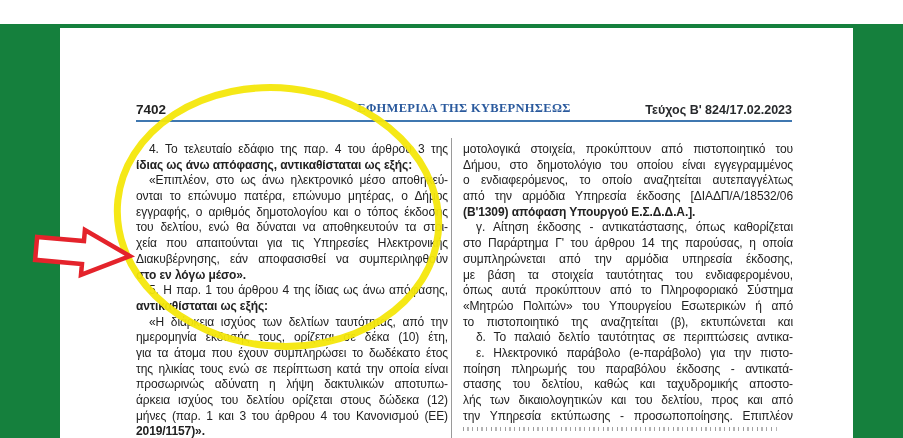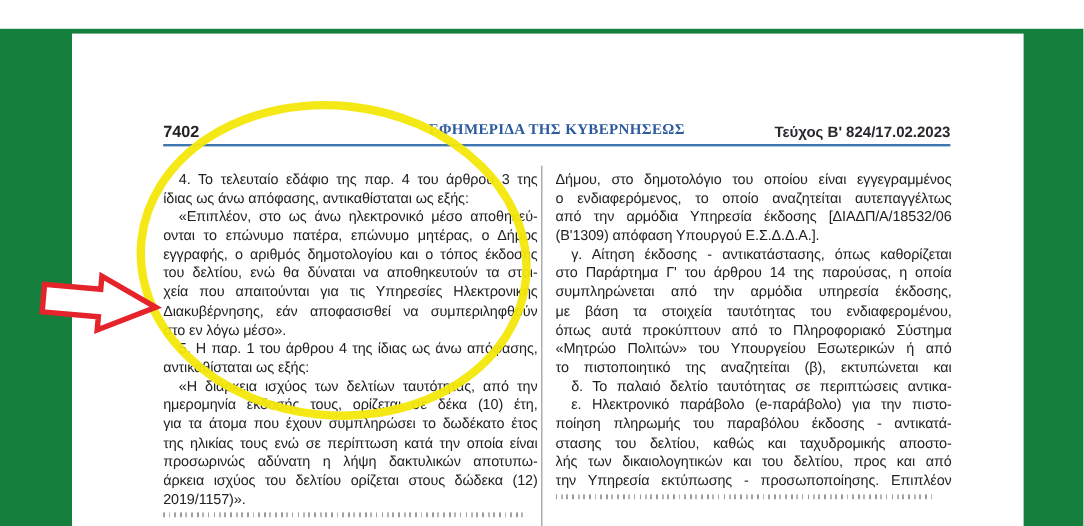--- a/index.html
+++ b/index.html
@@ -59,21 +59,21 @@
     width:1px;background:#9a9a9a;
   }
   .text-line{
     text-align:justify;
     text-align-last:justify;
     white-space:nowrap;
     overflow:hidden;
     height:15.7px;
   }
   .text-line.indent{text-indent:13px;}
-  .text-line.para-end{text-align-last:left;}
+  .text-line.para-end{text-align-last:left;font-weight:bold;}
   .cutoff-line{
     margin-top:3px;height:4px;width:96%;
     background:repeating-linear-gradient(90deg,
       rgba(70,70,70,.55) 0 1.5px, transparent 1.5px 4.5px,
       rgba(70,70,70,.4) 4.5px 6px, transparent 6px 9px,
       rgba(70,70,70,.5) 9px 10.5px, transparent 10.5px 14px);
   }
   .annotation-overlay{
     position:absolute;left:0;top:0;
     width:903px;height:438px;
@@ -109,27 +109,29 @@
           <div class="text-line">Διακυβέρνησης, εάν αποφασισθεί να συμπεριληφθούν</div>
           <div class="text-line para-end">στο εν λόγω μέσο».</div>
           <div class="text-line indent">5. Η παρ. 1 του άρθρου 4 της ίδιας ως άνω απόφασης,</div>
           <div class="text-line para-end">αντικαθίσταται ως εξής:</div>
           <div class="text-line indent">«Η διάρκεια ισχύος των δελτίων ταυτότητας, από την</div>
           <div class="text-line">ημερομηνία έκδοσής τους, ορίζεται σε δέκα (10) έτη,</div>
           <div class="text-line">για τα άτομα που έχουν συμπληρώσει το δωδέκατο έτος</div>
           <div class="text-line">της ηλικίας τους ενώ σε περίπτωση κατά την οποία είναι</div>
           <div class="text-line">προσωρινώς αδύνατη η λήψη δακτυλικών αποτυπω-</div>
           <div class="text-line">άρκεια ισχύος του δελτίου ορίζεται στους δώδεκα (12)</div>
+          <div class="text-line">μήνες (παρ. 1 και 3 του άρθρου 4 του Κανονισμού (ΕΕ)</div>
           <div class="text-line para-end">2019/1157)».</div>
         </div>
       <div class="cutoff-line"></div>
     </div>
 
     <div class="col col-right">
       <div>
+          <div class="text-line">μοτολογικά στοιχεία, προκύπτουν από πιστοποιητικό του</div>
           <div class="text-line">Δήμου, στο δημοτολόγιο του οποίου είναι εγγεγραμμένος</div>
           <div class="text-line">ο ενδιαφερόμενος, το οποίο αναζητείται αυτεπαγγέλτως</div>
           <div class="text-line">από την αρμόδια Υπηρεσία έκδοσης [ΔΙΑΔΠ/Α/18532/06</div>
           <div class="text-line para-end">(Β'1309) απόφαση Υπουργού Ε.Σ.Δ.Δ.Α.].</div>
           <div class="text-line indent">γ. Αίτηση έκδοσης - αντικατάστασης, όπως καθορίζεται</div>
           <div class="text-line">στο Παράρτημα Γ' του άρθρου 14 της παρούσας, η οποία</div>
           <div class="text-line">συμπληρώνεται από την αρμόδια υπηρεσία έκδοσης,</div>
           <div class="text-line">με βάση τα στοιχεία ταυτότητας του ενδιαφερομένου,</div>
           <div class="text-line">όπως αυτά προκύπτουν από το Πληροφοριακό Σύστημα</div>
           <div class="text-line">«Μητρώο Πολιτών» του Υπουργείου Εσωτερικών ή από</div>

